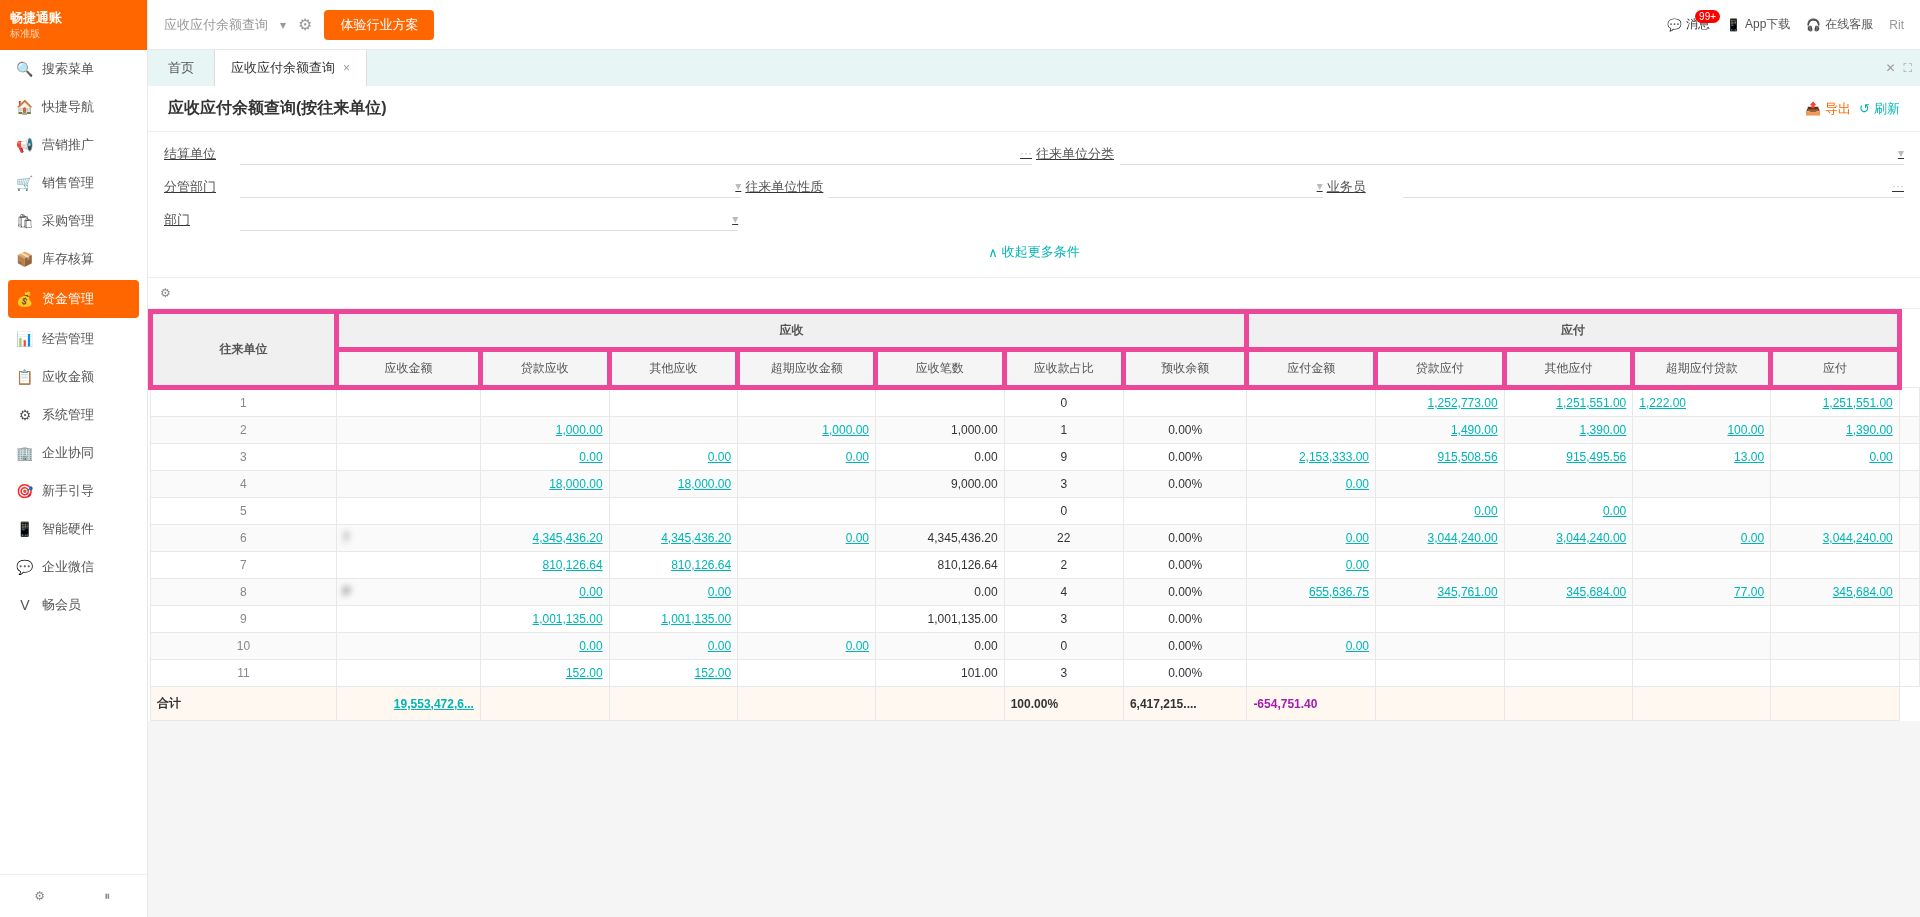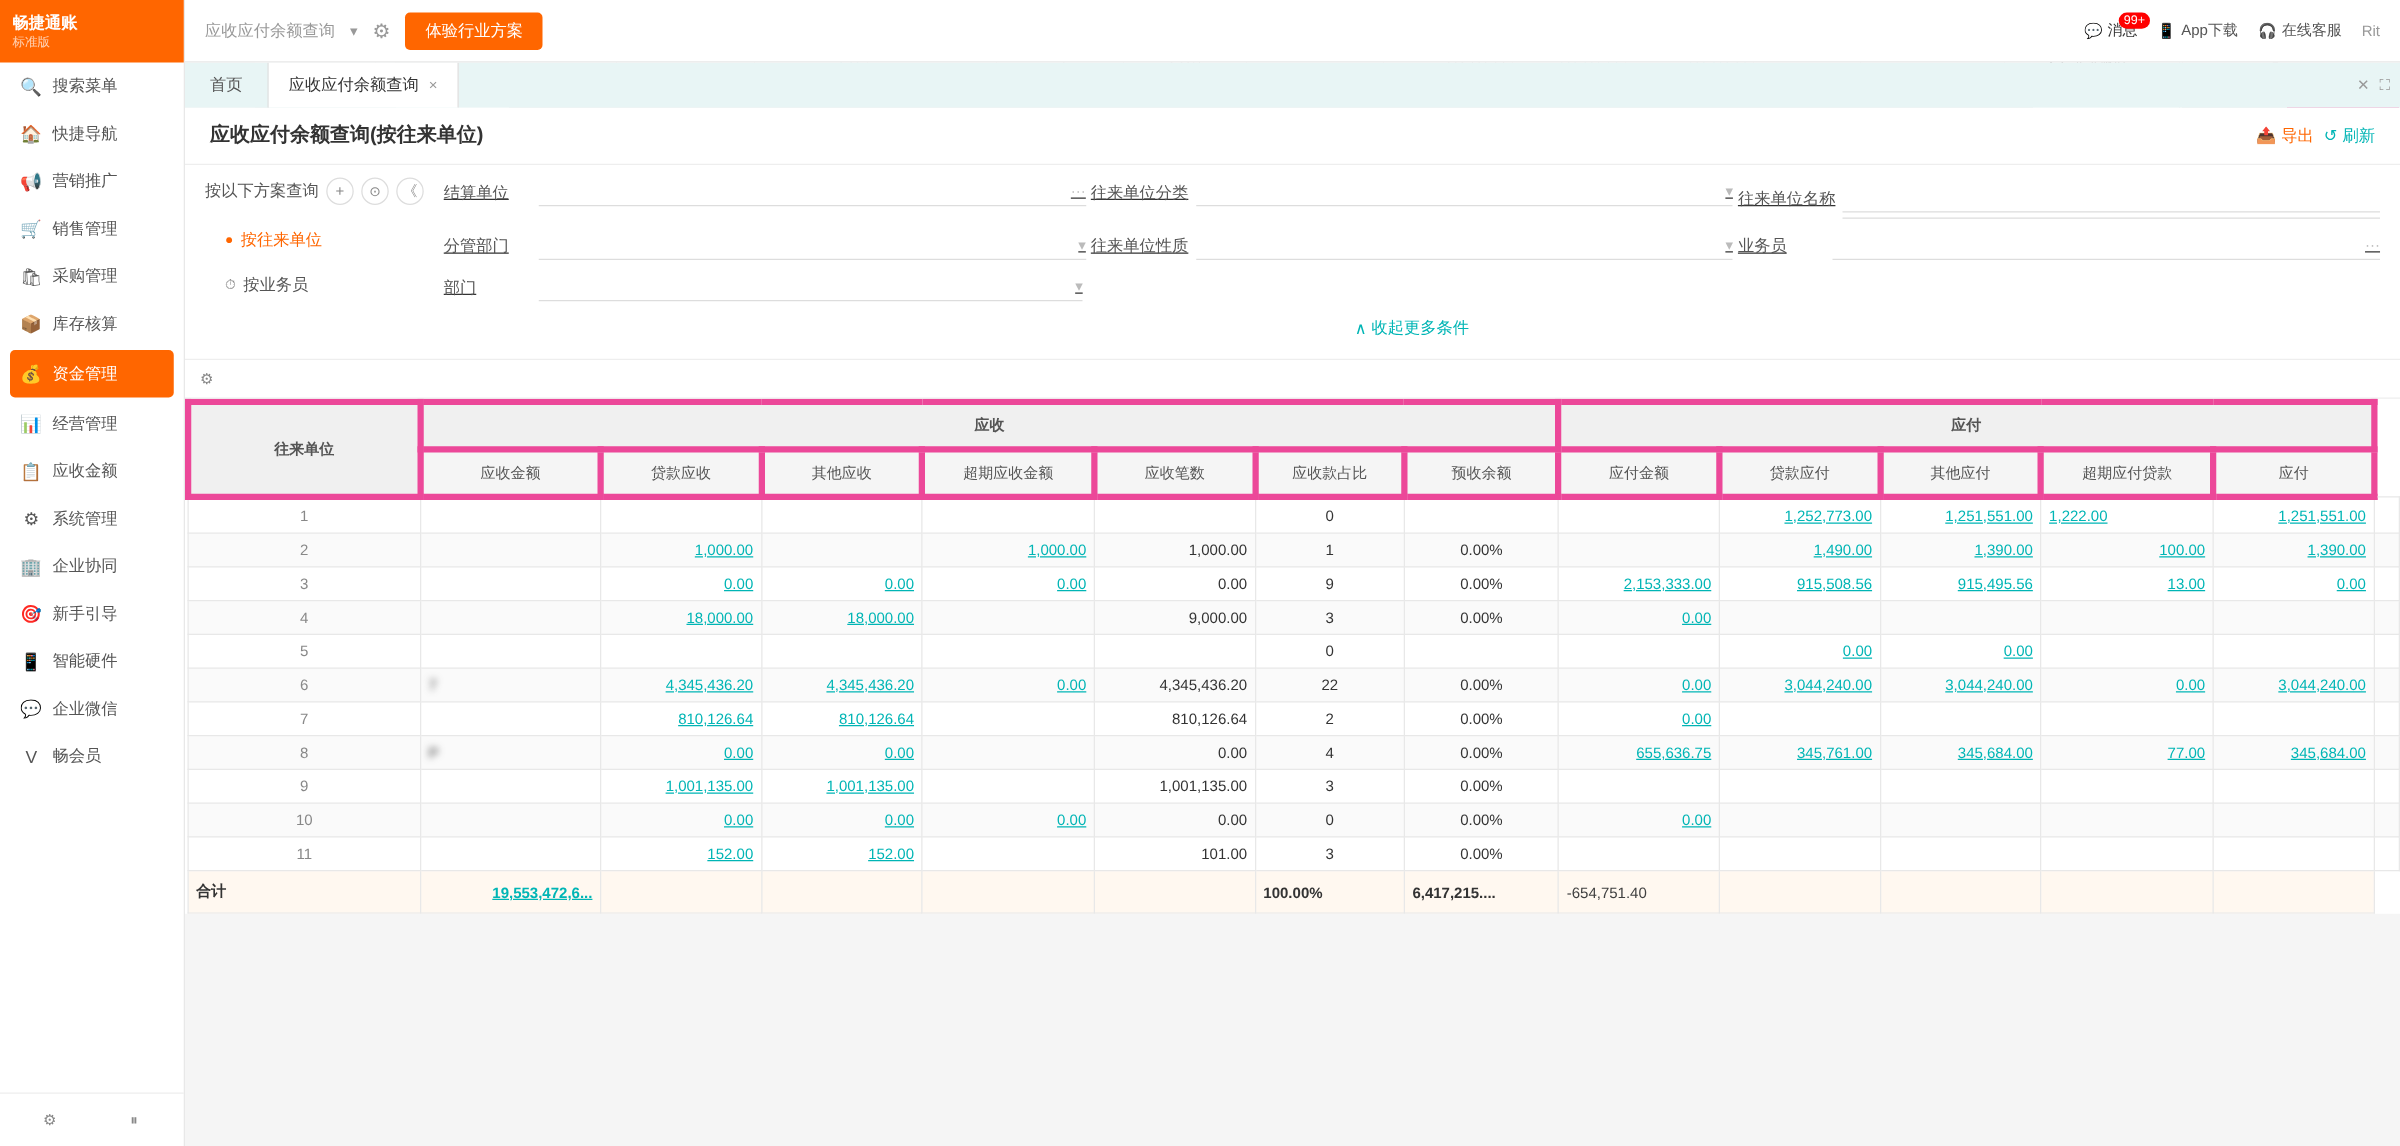--- a/index.html
+++ b/index.html
@@ -257,58 +257,36 @@
       <div class="btn-refresh">
         <span>↺</span>
         <span>刷新</span>
       </div>
     </div>
   </div>
 
   <div class="filter-section">
     <div style="display:flex;gap:16px;">
 
-      <div style="min-width:120px;">
-        <div style="display:flex;align-items:center;gap:6px;margin-bottom:10px;">
-          <span style="color:#555;font-size:13px;">按以下方案查询</span>
-          <div class="filter-add-btn">+</div>
-          <div class="filter-add-btn" style="font-size:11px;">⊙</div>
-          <div class="filter-add-btn">《</div>
-        </div>
-        <div class="nav-item active">
-          <span style="color:#ff6600;font-size:11px;">●</span>
-          <span style="color:#ff6600;">按往来单位</span>
-        </div>
-        <div class="nav-item">
-          <span style="color:#888;font-size:11px;">⏱</span>
-          <span>按业务员</span>
-        </div>
-      </div>
 
       <div style="flex:1;">
 
         <div class="filter-row" style="margin-bottom:10px;">
           <div class="filter-item">
             <span class="filter-label">结算单位</span>
             <div style="flex:1;border-bottom:1px solid #ddd;padding:4px 0;display:flex;align-items:center;">
               <span style="flex:1;"></span>
               <span style="color:#bbb;margin-left:4px;">···</span>
             </div>
           </div>
           <div class="filter-item">
             <span class="filter-label">往来单位分类</span>
             <div style="flex:1;border-bottom:1px solid #ddd;padding:4px 0;display:flex;align-items:center;cursor:pointer;">
               <span style="flex:1;"></span>
               <span style="color:#bbb;">▾</span>
-            </div>
-          </div>
-          <div class="filter-item">
-            <span class="filter-label">往来单位名称</span>
-            <div style="flex:1;border-bottom:1px solid #ddd;padding:4px 0;">
-              <input class="filter-input" style="width: 100%;">
             </div>
           </div>
         </div>
 
         <div class="filter-row" style="margin-bottom:10px;">
           <div class="filter-item">
             <span class="filter-label">分管部门</span>
             <div style="flex:1;border-bottom:1px solid #ddd;padding:4px 0;display:flex;align-items:center;cursor:pointer;">
               <span style="flex:1;"></span>
               <span style="color:#bbb;">▾</span>
@@ -559,21 +537,21 @@
         <tfoot>
           <tr class="tfoot-row">
             <td>合计</td>
             <td style="text-align:right;color:#00b5b5;text-decoration:underline;cursor:pointer;margin-left:40px;">19,553,472,6...</td>
             <td></td>
             <td></td>
             <td></td>
             <td></td>
             <td>100.00%</td>
             <td>6,417,215....</td>
-            <td style="color:#404040;font-weight:normal;">-654,751.40</td>
+            <td style="color:#a21caf;font-weight:bold;">-654,751.40</td>
             <td></td>
             <td></td>
             <td></td>
             <td></td>
           </tr>
         </tfoot>
       </table>
     </div>
   </div>
 </div>

